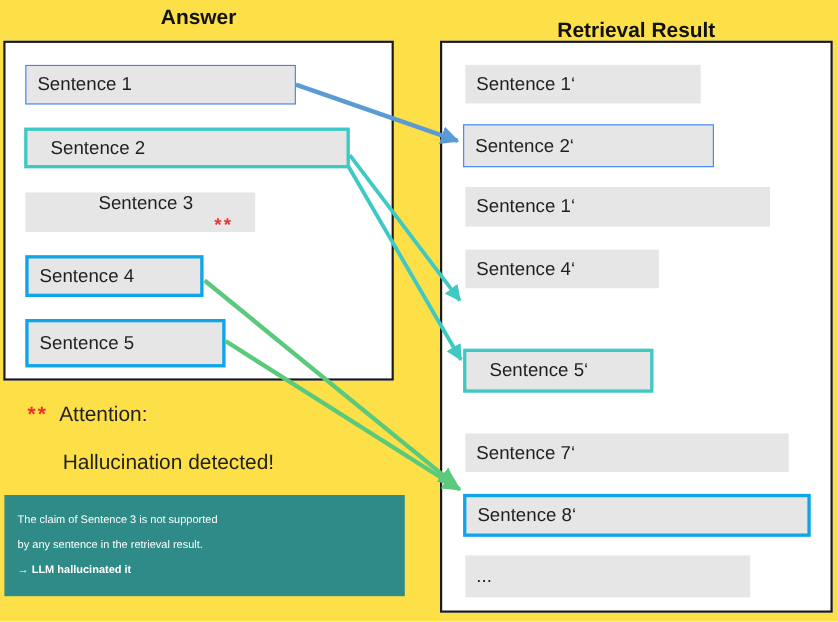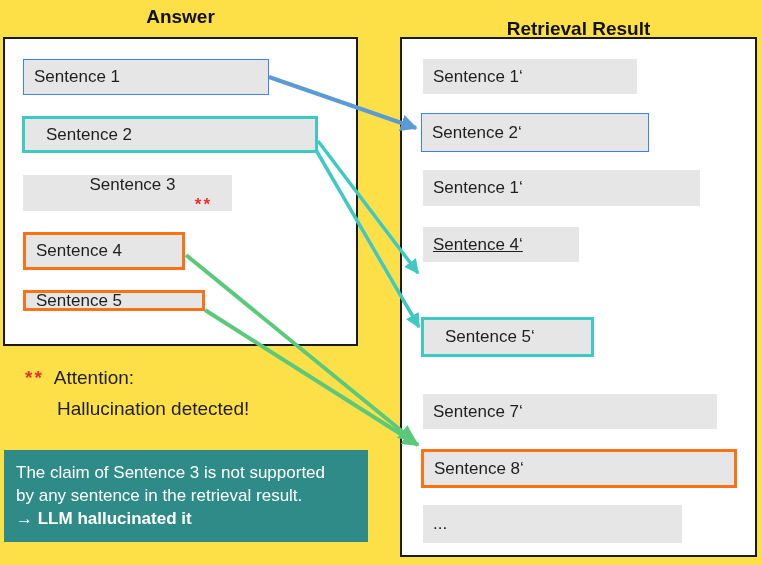--- a/index.html
+++ b/index.html
@@ -28,50 +28,50 @@
     background:#E7E6E6;
     box-sizing:border-box;
     display:flex;
     align-items:center;
     padding-left:10px;
     font-size:17px;
     color:#1f1f1f;
   }
   .hl-blue{border:1px solid #3b82f6;}
   .hl-cyan{border:3px solid #3EC9C4;padding-left:21px;}
-  .hl-green{border:3px solid #f97316;}
+  .hl-green{border:3px solid #0ea5e9;}
   .marker{
     color:#E8322B;
     font-weight:700;
     margin-left:auto;
     padding-right:20px;
     letter-spacing:2px;
   }
   #arrows{
     position:absolute;left:0;top:0;
     pointer-events:none;
   }
   .attention{
     position:absolute;left:25px;top:362px;
     font-size:19px;line-height:31px;
     color:#1f1f1f;
   }
   .attention .stars{
     color:#E8322B;font-weight:700;letter-spacing:2px;
     margin-right:10px;
   }
-  .attention .detail{margin-left:32px;}
+  .attention .detail{margin-left:32px;margin-top:12px;}
   .callout{
     position:absolute;left:4px;top:450px;
     width:364px;height:92px;
     background:#2E8B88;
     color:#ffffff;
     box-sizing:border-box;
     padding:11px 12px 0 12px;
-    font-size:17px;
+    font-size:10px;
     line-height:23px;
   }
   .callout .bold{font-weight:700;}
 </style>
 </head>
 <body>
 
 <div id="stage">
 
   <div class="panel-title" style="left:3px;width:355px;top:6px;">Answer</div>
@@ -86,34 +86,34 @@
   <div class="sbox hl-cyan" style="left:22px;top:116px;width:296px;height:37px;">
     <span>Sentence 2</span>
   </div>
   <div class="sbox" style="left:23px;top:175px;width:209px;height:36px;flex-direction:column;">
     <span>Sentence 3</span>
     <span class="marker">**</span>
   </div>
   <div class="sbox hl-green" style="left:23px;top:232px;width:162px;height:38px;">
     <span>Sentence 4</span>
   </div>
-  <div class="sbox hl-green" style="left:23px;top:290px;width:182px;height:21px;">
+  <div class="sbox hl-green" style="left:23px;top:290px;width:182px;height:44px;">
     <span>Sentence 5</span>
   </div>
 
   <div class="sbox" style="left:423px;top:59px;width:214px;height:35px;">
     <span>Sentence 1‘</span>
   </div>
   <div class="sbox hl-blue" style="left:421px;top:113px;width:228px;height:39px;">
     <span>Sentence 2‘</span>
   </div>
   <div class="sbox" style="left:423px;top:170px;width:277px;height:36px;">
     <span>Sentence 1‘</span>
   </div>
-  <div class="sbox" style="left:423px;top:227px;width:156px;height:35px;text-decoration:underline;">
+  <div class="sbox" style="left:423px;top:227px;width:176px;height:35px;">
     <span>Sentence 4‘</span>
   </div>
   <div class="sbox hl-cyan" style="left:421px;top:281px;width:173px;height:40px;margin-top:36px;">
     <span>Sentence 5‘</span>
   </div>
   <div class="sbox" style="left:423px;top:394px;width:294px;height:35px;">
     <span>Sentence 7‘</span>
   </div>
   <div class="sbox hl-green" style="left:421px;top:449px;width:316px;height:39px;">
     <span>Sentence 8‘</span>

